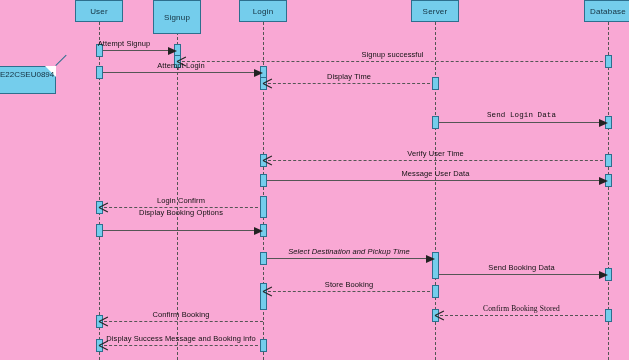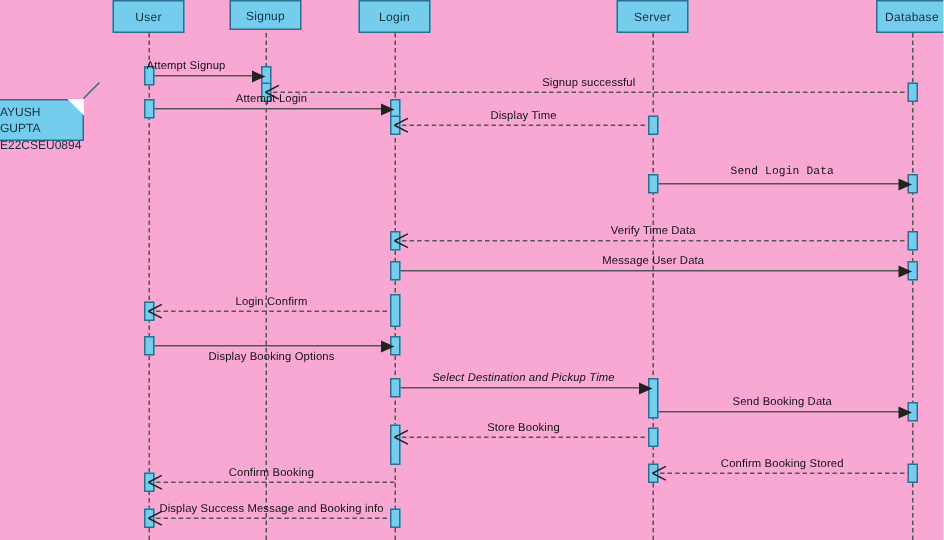--- a/index.html
+++ b/index.html
@@ -125,21 +125,21 @@
   .note-text { position: relative; z-index: 2; }
 </style>
 </head>
 <body>
 
 <div id="canvas">
 
   <div id="lifelines">
       <div class="lifeline-head" style="left: 75px; top: 0px; width: 48px; height: 22px;">User</div>
       <div class="lifeline-line" style="left: 99px; top: 22px; height: 338px;"></div>
-      <div class="lifeline-head" style="left: 153px; top: 0px; width: 48px; height: 20px;">Signup</div>
+      <div class="lifeline-head" style="left: 153px; top: 0px; width: 48px; height: 34px;">Signup</div>
       <div class="lifeline-line" style="left: 177px; top: 22px; height: 338px;"></div>
       <div class="lifeline-head" style="left: 239px; top: 0px; width: 48px; height: 22px;">Login</div>
       <div class="lifeline-line" style="left: 263px; top: 22px; height: 338px;"></div>
       <div class="lifeline-head" style="left: 411px; top: 0px; width: 48px; height: 22px;">Server</div>
       <div class="lifeline-line" style="left: 435px; top: 22px; height: 338px;"></div>
       <div class="lifeline-head" style="left: 584px; top: 0px; width: 48px; height: 22px;">Database</div>
       <div class="lifeline-line" style="left: 608px; top: 22px; height: 338px;"></div>
     </div>
   <div id="activations">
       <div class="activation" style="left: 96px; top: 44px; width: 7px; height: 13px;"></div>
@@ -182,50 +182,49 @@
       <div class="arrowhead filled-right" style="left: 254px; top: 69px;"></div>
       <div class="msg-label" style="left: 99px; width: 164px; top: 61px;">Attempt Login</div>
       <div class="msg dashed" style="left: 263px; top: 83px; width: 172px;"></div>
       <div class="arrowhead open-left" style="left: 263px; top: 79px;"></div>
       <div class="msg-label" style="left: 263px; width: 172px; top: 72px;">Display Time</div>
       <div class="msg solid" style="left: 435px; top: 122px; width: 173px;"></div>
       <div class="arrowhead filled-right" style="left: 599px; top: 119px;"></div>
       <div class="msg-label" style="left: 435px; width: 173px; top: 111px; font-family: Liberation Mono, monospace;">Send Login Data</div>
       <div class="msg dashed" style="left: 263px; top: 160px; width: 345px;"></div>
       <div class="arrowhead open-left" style="left: 263px; top: 156px;"></div>
-      <div class="msg-label" style="left: 263px; width: 345px; top: 149px;">Verify Time Data</div>
+      <div class="msg-label" style="left: 263px; width: 345px; top: 149px;">Verify User Time</div>
       <div class="msg solid" style="left: 263px; top: 180px; width: 345px;"></div>
       <div class="arrowhead filled-right" style="left: 599px; top: 177px;"></div>
       <div class="msg-label" style="left: 263px; width: 345px; top: 169px;">Message User Data</div>
       <div class="msg dashed" style="left: 99px; top: 207px; width: 164px;"></div>
       <div class="arrowhead open-left" style="left: 99px; top: 203px;"></div>
       <div class="msg-label" style="left: 99px; width: 164px; top: 196px;">Login Confirm</div>
       <div class="msg solid" style="left: 99px; top: 230px; width: 164px;"></div>
       <div class="arrowhead filled-right" style="left: 254px; top: 227px;"></div>
-      <div class="msg-label" style="left: 99px; width: 164px; top: 233px;">Display Booking Options</div>
+      <div class="msg-label" style="left: 99px; width: 164px; top: 208px;">Display Booking Options</div>
       <div class="msg solid" style="left: 263px; top: 258px; width: 172px;"></div>
       <div class="arrowhead filled-right" style="left: 426px; top: 255px;"></div>
       <div class="msg-label" style="left: 263px; width: 172px; top: 247px; font-style: italic;">Select Destination and Pickup Time</div>
       <div class="msg solid" style="left: 435px; top: 274px; width: 173px;"></div>
       <div class="arrowhead filled-right" style="left: 599px; top: 271px;"></div>
       <div class="msg-label" style="left: 435px; width: 173px; top: 263px;">Send Booking Data</div>
       <div class="msg dashed" style="left: 263px; top: 291px; width: 172px;"></div>
       <div class="arrowhead open-left" style="left: 263px; top: 287px;"></div>
       <div class="msg-label" style="left: 263px; width: 172px; top: 280px; text-align: center;">Store Booking</div>
       <div class="msg dashed" style="left: 435px; top: 315px; width: 173px;"></div>
       <div class="arrowhead open-left" style="left: 435px; top: 311px;"></div>
-      <div class="msg-label" style="left: 435px; width: 173px; top: 304px;">Confirm Booking Stored</div>
+      <div class="msg-label" style="left: 435px; width: 173px; top: 304px; font-family: Liberation Serif, serif;">Confirm Booking Stored</div>
       <div class="msg dashed" style="left: 99px; top: 321px; width: 164px;"></div>
       <div class="arrowhead open-left" style="left: 99px; top: 317px;"></div>
       <div class="msg-label" style="left: 99px; width: 164px; top: 310px;">Confirm Booking</div>
       <div class="msg dashed" style="left: 99px; top: 345px; width: 164px;"></div>
       <div class="arrowhead open-left" style="left: 99px; top: 341px;"></div>
       <div class="msg-label" style="left: 99px; width: 164px; top: 334px;">Display Success Message and Booking info</div>
     </div>
 
   <div class="note" style="left:-4px; top:66px; width:60px; height:28px;">
     <div class="fold"></div>
     <div class="foldline"></div>
-    <div class="note-text">AYUSH GUPTA</div>
     <div class="note-text">E22CSEU0894</div>
   </div>
 
 </div>
 
 </body></html>

